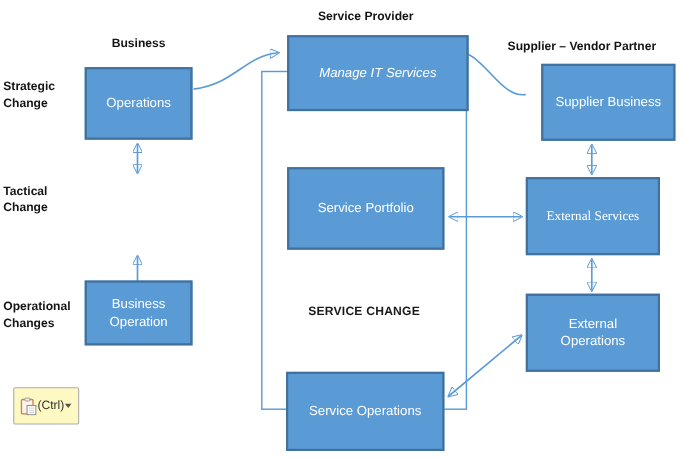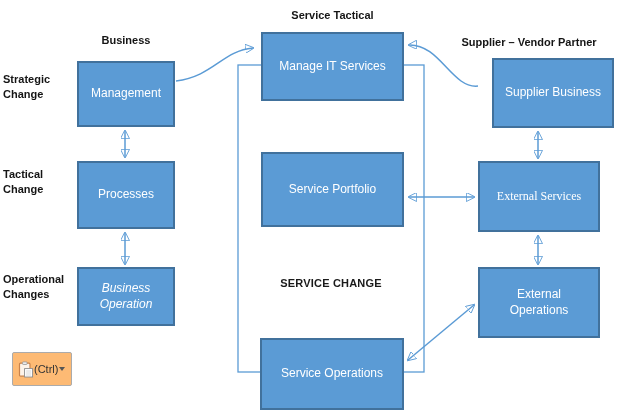--- a/index.html
+++ b/index.html
@@ -23,39 +23,39 @@
     position:absolute;z-index:3;font-weight:bold;font-size:11px;color:#151515;
     line-height:1.4;
   }
   .service-change{
     position:absolute;z-index:1;left:238px;top:277px;width:186px;
     text-align:center;font-weight:bold;font-size:11px;color:#1a1a1a;letter-spacing:.2px;
   }
   
   .b-management{left:77px;top:61px;width:98px;height:66px;}
   .b-processes{left:77px;top:161px;width:98px;height:68px;}
-  .b-busop{left:77px;top:267px;width:98px;height:59px;font-style:italic;}
-  .b-manageit{left:261px;top:32px;width:143px;height:69px;}
+  .b-busop{left:77px;top:255px;width:98px;height:59px;}
+  .b-manageit{left:261px;top:32px;width:165px;height:69px;font-style:italic;}
   .b-portfolio{left:261px;top:152px;width:143px;height:75px;}
   .b-servops{left:260px;top:338px;width:144px;height:72px;}
   .b-supbus{left:478px;top:58px;width:122px;height:70px;margin-left:14px;}
   .b-extserv{left:478px;top:161px;width:122px;height:71px;font-family:Liberation Serif, serif;}
   .b-extops{left:478px;top:267px;width:122px;height:71px;padding:2px 40px;}
   
   .h-business{left:77px;top:34px;width:98px;}
   .h-provider{left:261px;top:9px;width:143px;}
   .h-supplier{left:453px;top:36px;width:152px;}
   
   .l-strategic{left:3px;top:72px;width:64px;}
   .l-tactical{left:3px;top:167px;width:64px;}
   .l-operational{left:3px;top:272px;width:70px;}
   
   .paste-btn{
     position:absolute;z-index:4;left:12px;top:352px;width:60px;height:27px;
-    box-sizing:border-box;background:#fdba74;border:1px solid #ababab;border-radius:2px;
+    box-sizing:border-box;background:#fef9c3;border:1px solid #ababab;border-radius:2px;
     display:flex;align-items:center;gap:0;padding:16px 5px;cursor:pointer;
   }
   .paste-btn .label{font-size:11px;color:#333;white-space:nowrap;}
   .caret{
     width:0;height:0;border-left:3.5px solid transparent;border-right:3.5px solid transparent;
     border-top:4px solid #555;margin-left:1px;
   }
 </style>
 </head>
 <body>
@@ -73,34 +73,31 @@
     <path d="M478,86 C452,89 440,44 409,45" stroke-width="1.5" marker-end="url(#ah)"></path>
     <path d="M125,131 L125,157" stroke-width="1.5" marker-start="url(#ah)" marker-end="url(#ah)"></path>
     <path d="M125,233 L125,264" stroke-width="1.5" marker-start="url(#ah)" marker-end="url(#ah)"></path>
     <path d="M538,132 L538,158" stroke-width="1.5" marker-start="url(#ah)" marker-end="url(#ah)"></path>
     <path d="M538,236 L538,264" stroke-width="1.5" marker-start="url(#ah)" marker-end="url(#ah)"></path>
     <path d="M409,197 L474,197" stroke-width="1.5" marker-start="url(#ah)" marker-end="url(#ah)"></path>
     <path d="M408,360 L474,305" stroke-width="1.5" marker-start="url(#ah)" marker-end="url(#ah)"></path>
   </svg>
 
   <div class="heading h-business">Business</div>
-  <div class="heading h-provider">Service Tactical</div>
+  <div class="heading h-provider">Service Provider</div>
   <div class="heading h-supplier">Supplier – Vendor Partner</div>
 
   <div class="rowlabel l-strategic">Strategic Change</div>
   <div class="rowlabel l-tactical">Tactical Change</div>
   <div class="rowlabel l-operational">Operational Changes</div>
 
   <div class="service-change">SERVICE CHANGE</div>
 
   <div class="box b-management">
-    <span>Management</span>
-  </div>
-  <div class="box b-processes">
-    <span>Processes</span>
+    <span>Operations</span>
   </div>
   <div class="box b-busop">
     <span>Business Operation</span>
   </div>
 
   <div class="box b-manageit">
     <span>Manage IT Services</span>
   </div>
   <div class="box b-portfolio">
     <span>Service Portfolio</span>

